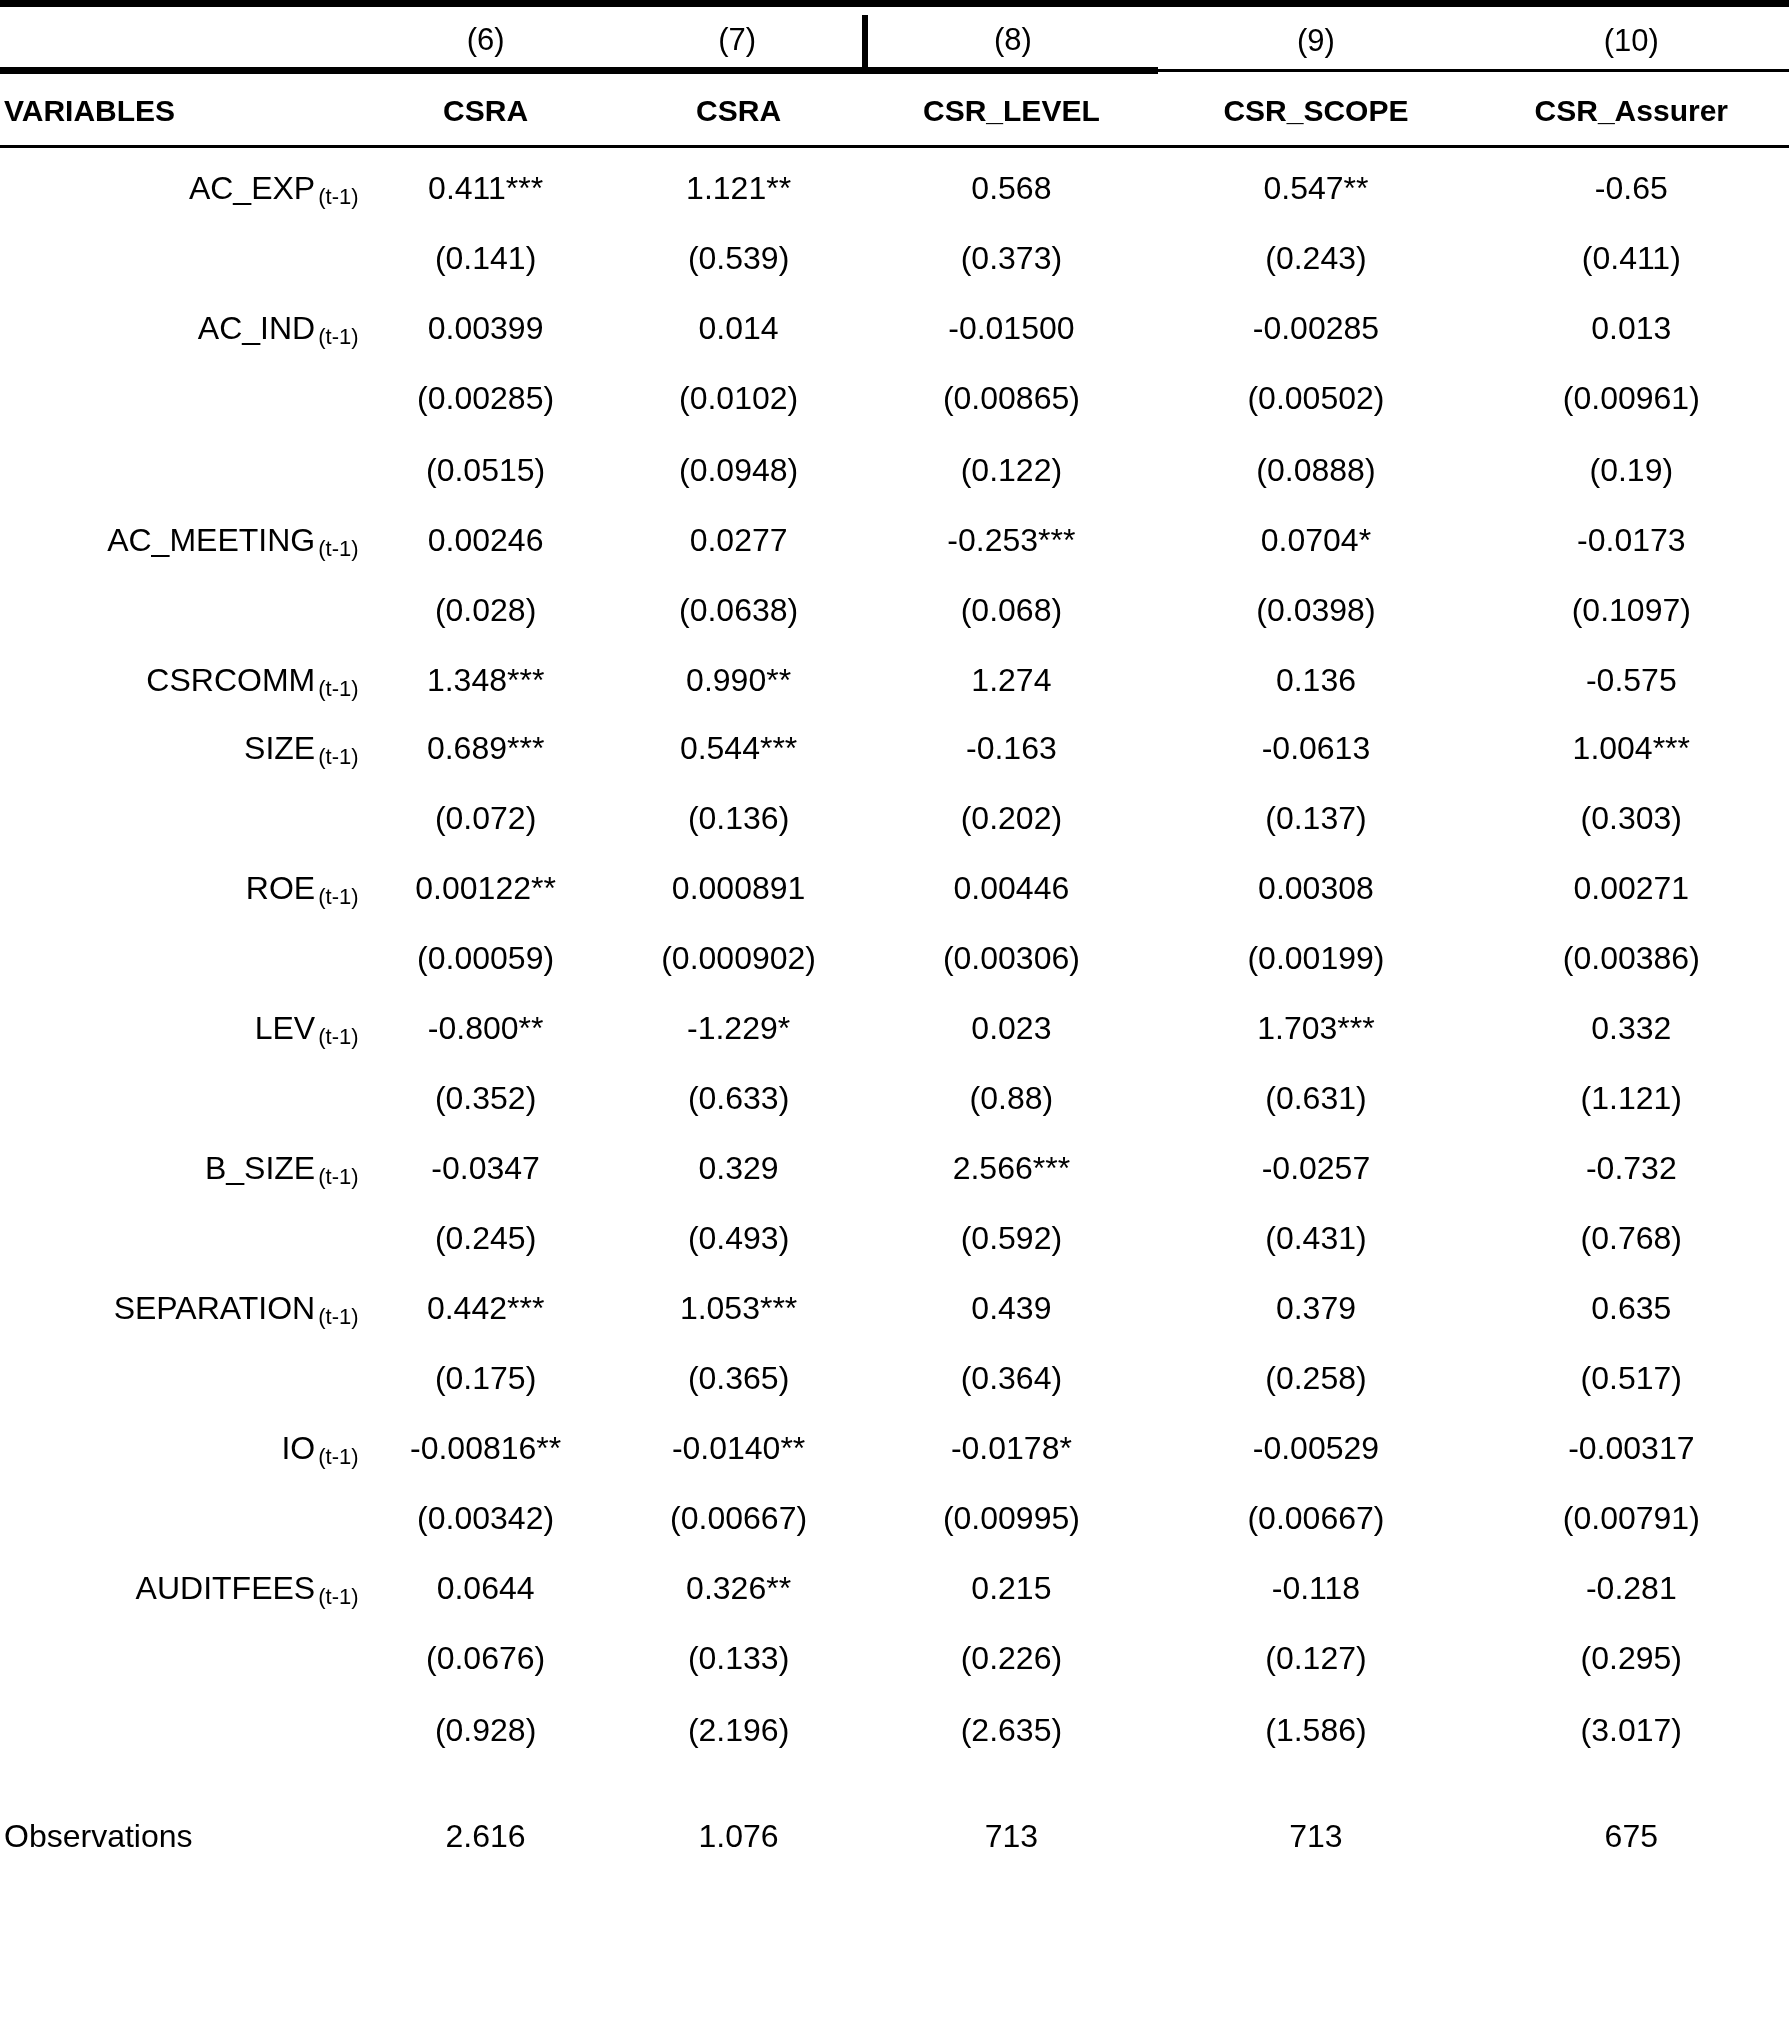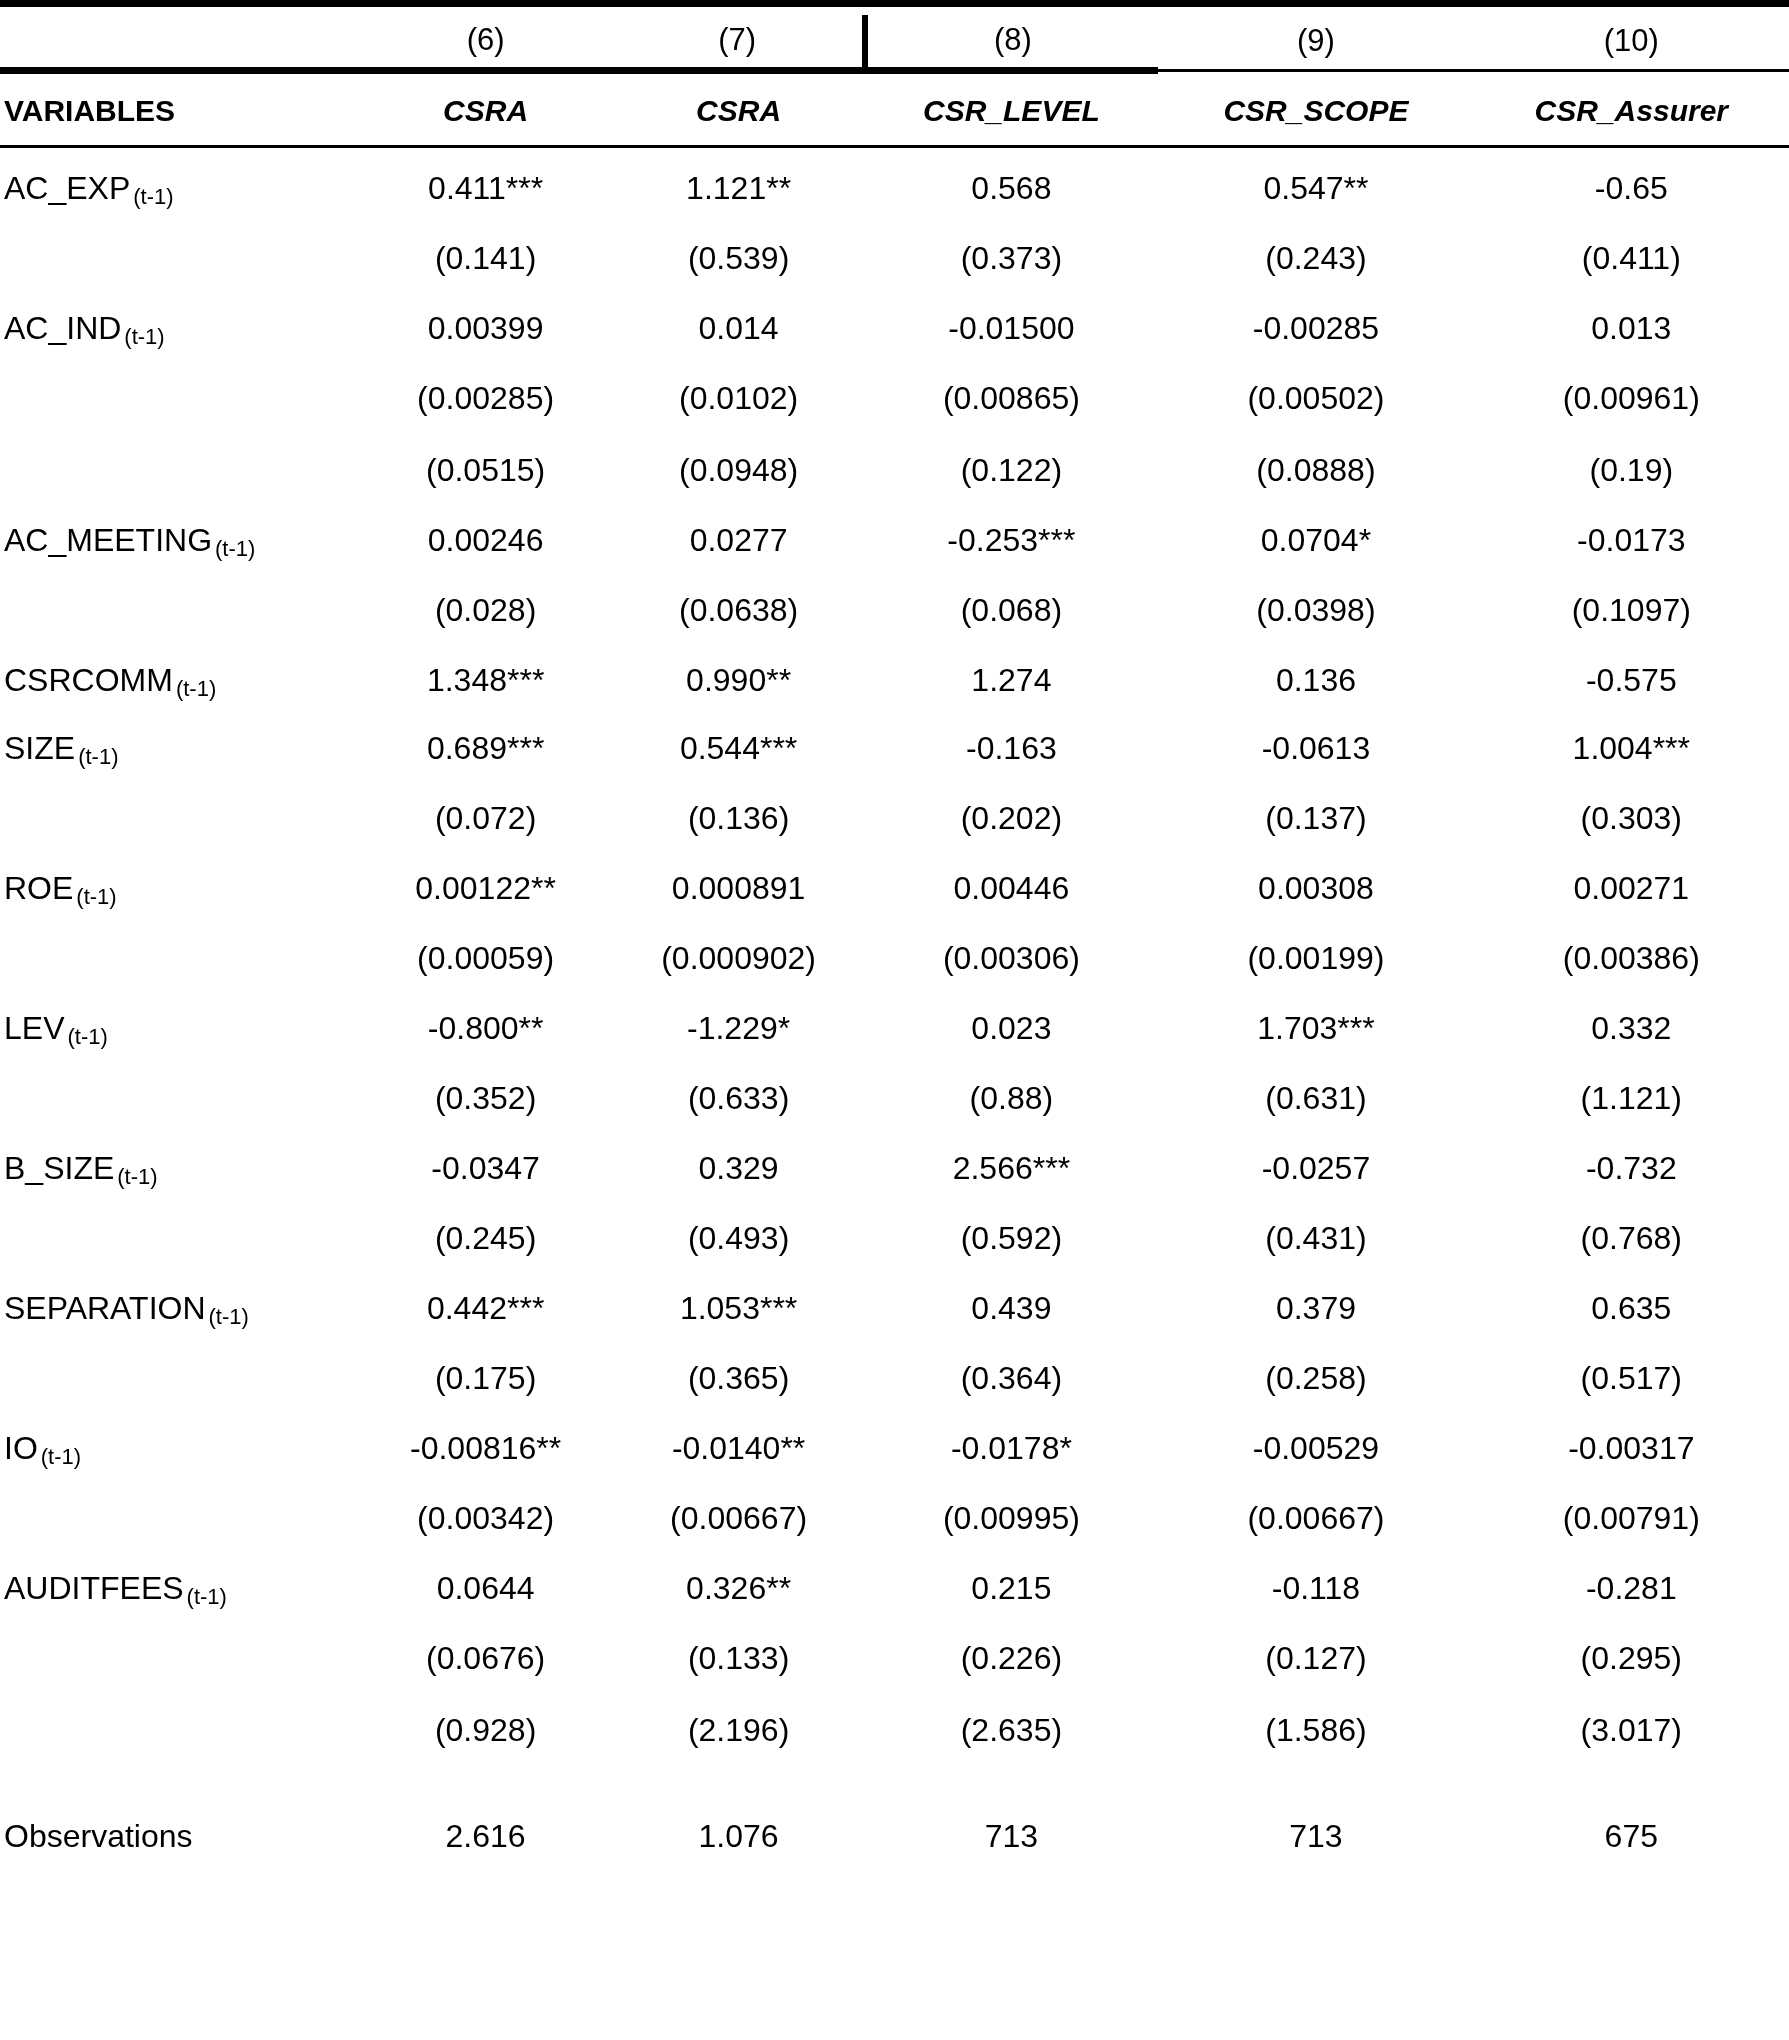--- a/index.html
+++ b/index.html
@@ -80,40 +80,39 @@
     font-weight: bold;
     font-size: 30px;
     padding-bottom: 6px;
   }
   .varhead td.lab {
     text-align: left;
     padding-left: 4px;
     font-style: normal;
   }
   .varhead td.dep {
-    font-style: italic;
   }
 
   .thinrule td {
     height: 6px;
     border-top: 3px solid #000;
     font-size: 0;
     line-height: 0;
     padding: 0;
   }
 
   
   .coefrow td, .serow td {
     height: 68px;
     font-size: 32px;
   }
   .serow td { height: 72px; }
 
   td.lab {
-    text-align: left;
+    text-align: right;
     padding-left: 4px;
     white-space: nowrap;
   }
   td.lab .sub {
     font-size: 22px;
     vertical-align: baseline;
     position: relative;
     top: 5px;
     padding-left: 3px;
   }

